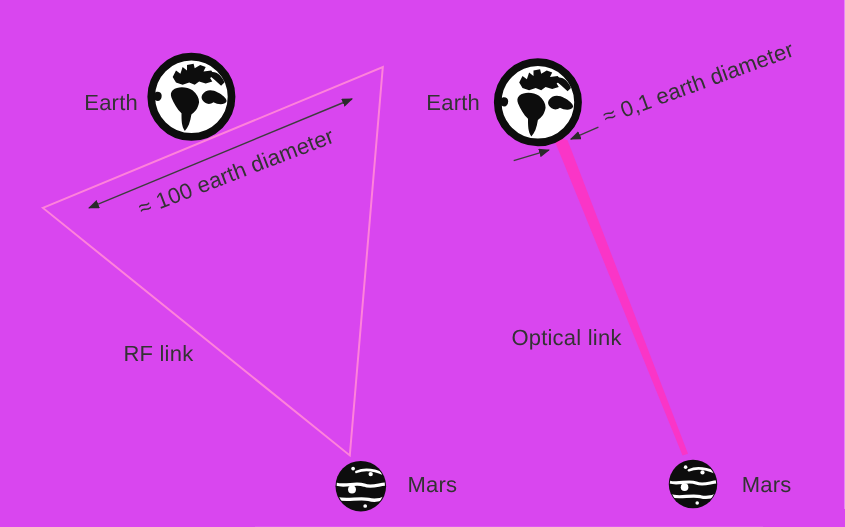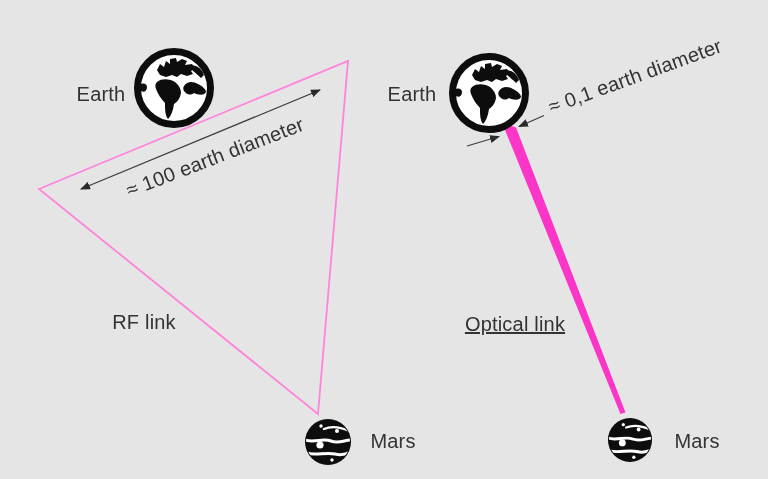--- a/index.html
+++ b/index.html
@@ -1,19 +1,19 @@
 <!DOCTYPE html>
 <html><head>
 <meta charset="utf-8">
 <style>
   html,body{margin:0;padding:0;background:#ffffff;}
   .stage{
     position:relative;
     width:768px;height:479px;
-    background:#e5e5e5;
+    background:#d946ef;
     overflow:hidden;
     font-family:"Liberation Sans", sans-serif;
   }
   .stage svg{position:absolute;left:0;top:0;}
   .label{
     position:absolute;
     font-size:20px;
     color:#333333;
     white-space:nowrap;
     transform:translate(-50%,-50%);
@@ -89,17 +89,17 @@
   <div class="label rotated-left" style="left:215px;top:157px;">≈ 100 earth diameter</div>
 
   <div class="label" style="left:144px;top:322px;">RF link</div>
 
   <div class="label" style="left:393px;top:441px;">Mars</div>
 
   <div class="label" style="left:412px;top:94px;">Earth</div>
 
   <div class="label rotated-right" style="left:635px;top:76px;">≈ 0,1 earth diameter</div>
 
-  <div class="label" style="left:515px;top:324px;text-decoration:underline;">Optical link</div>
+  <div class="label" style="left:515px;top:308px;">Optical link</div>
 
   <div class="label" style="left:697px;top:441px;">Mars</div>
 
 </div>
 
 </body></html>

